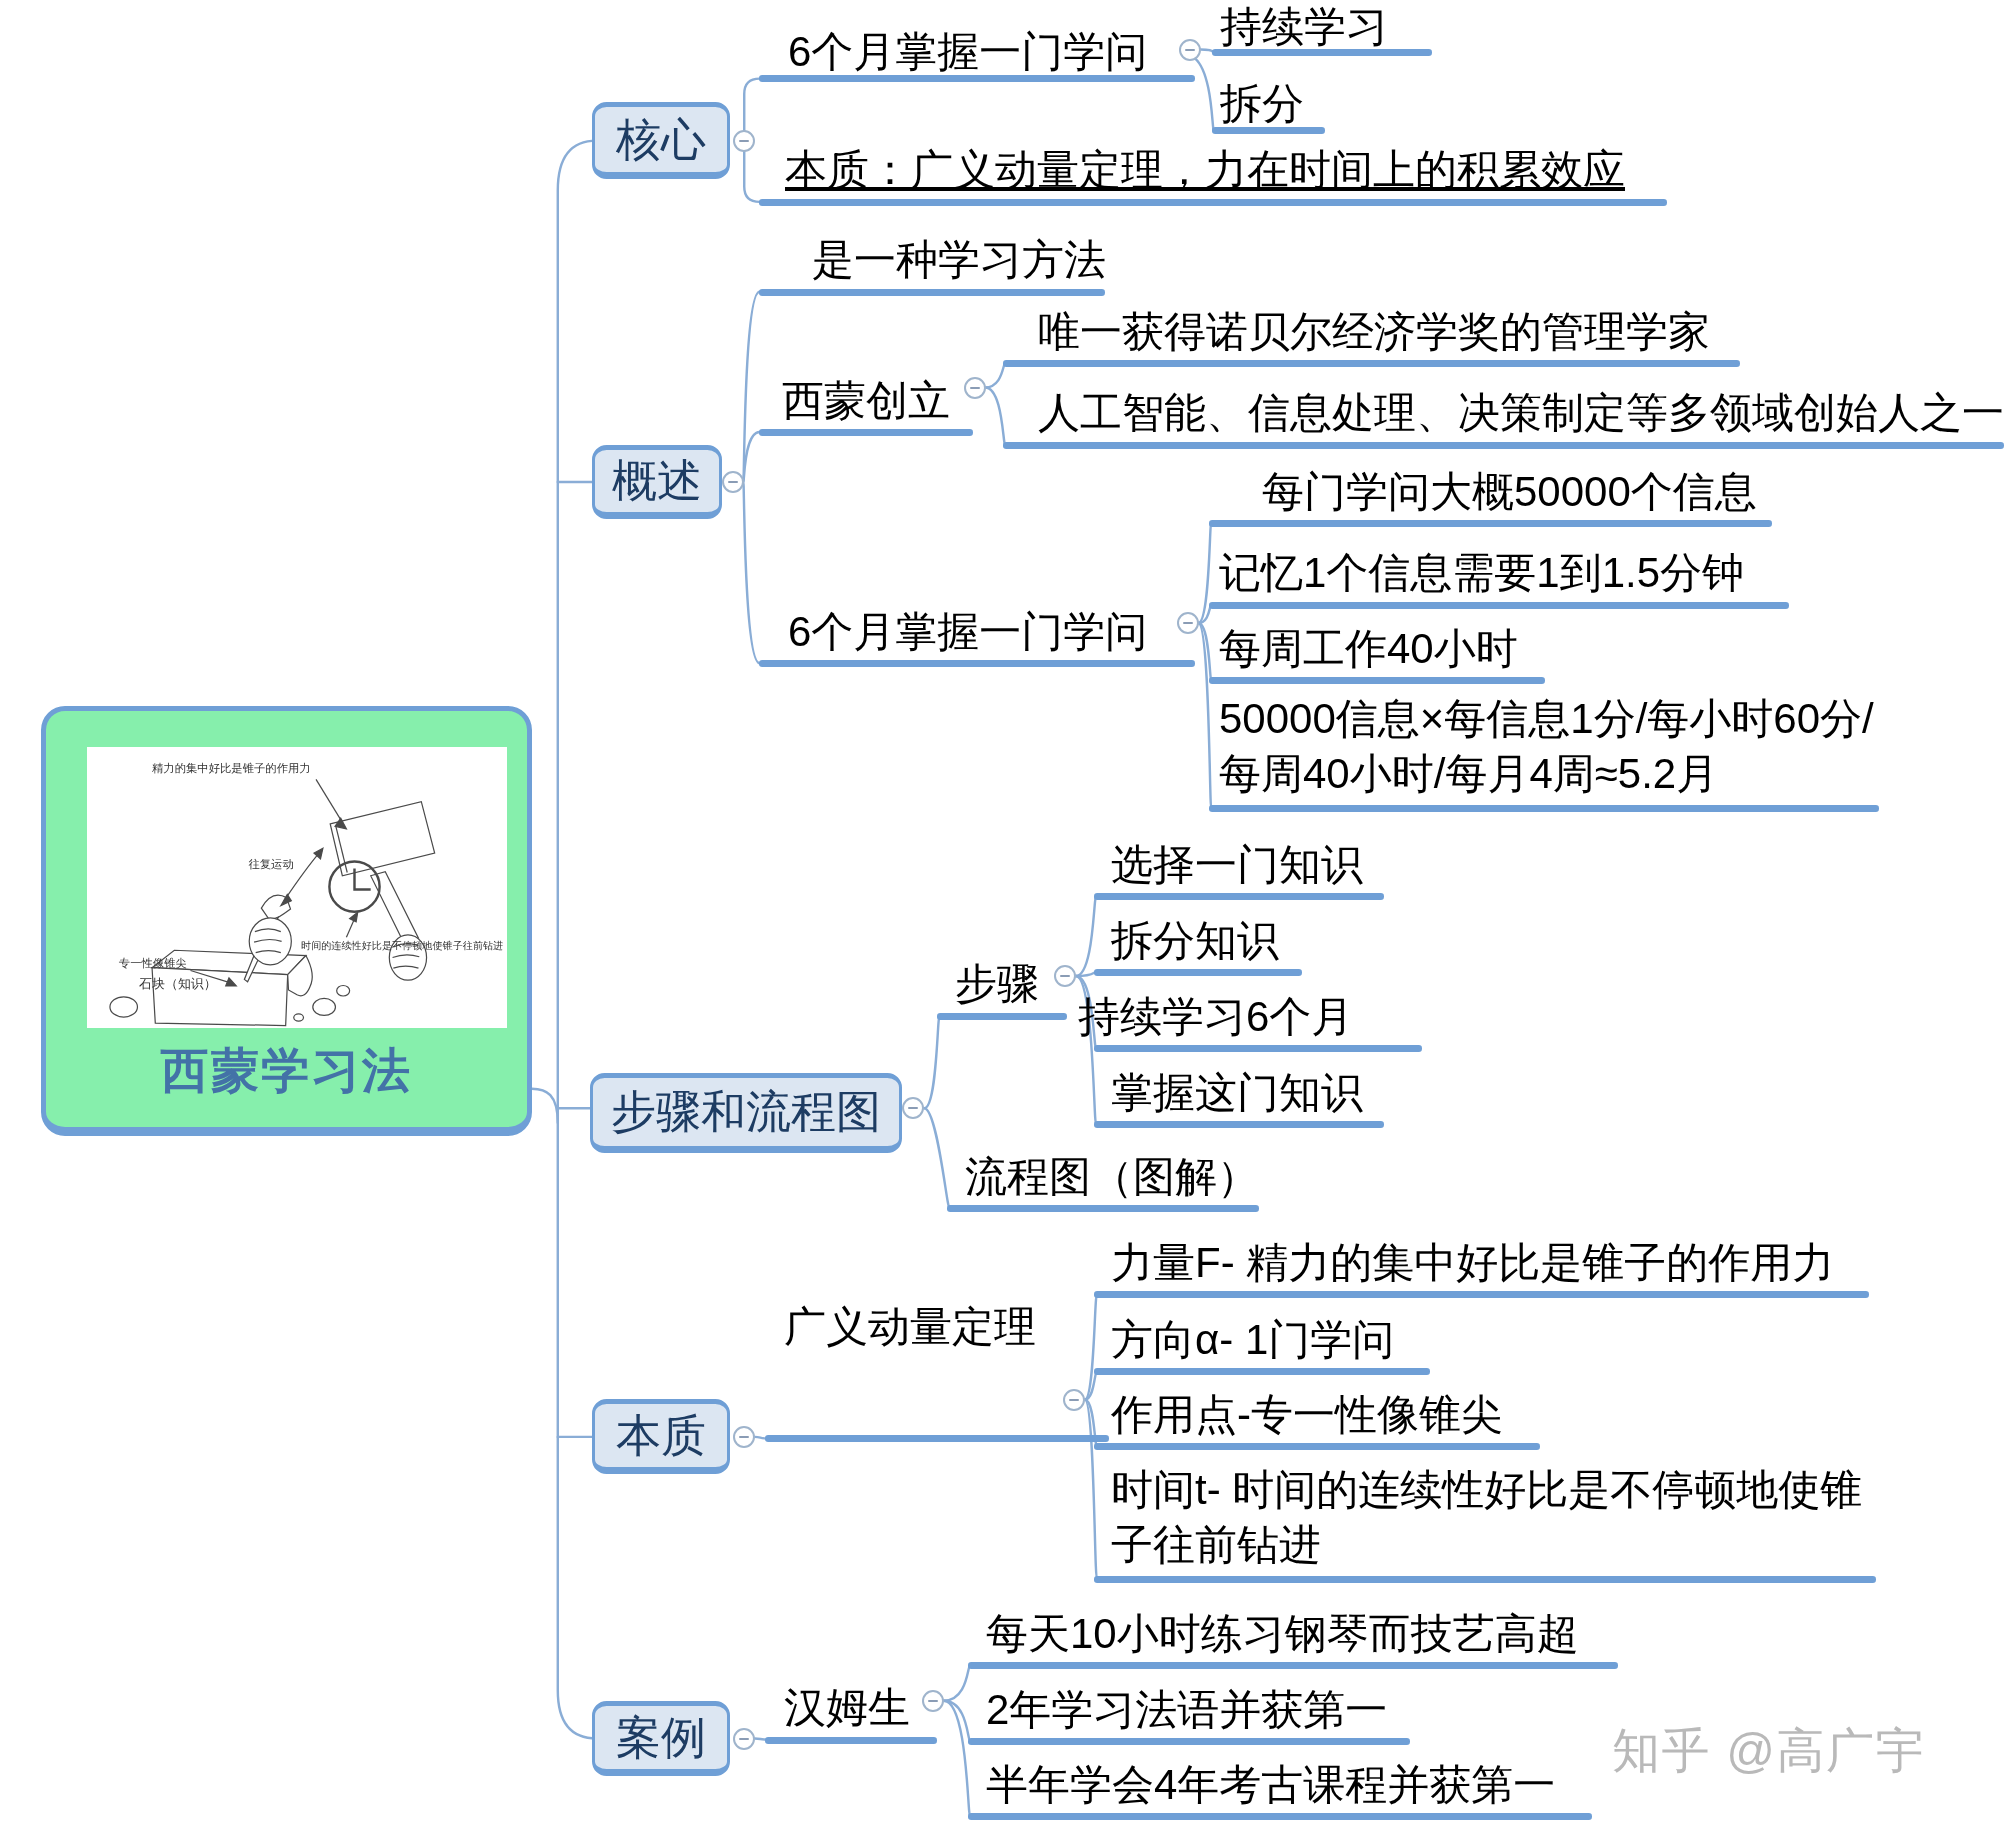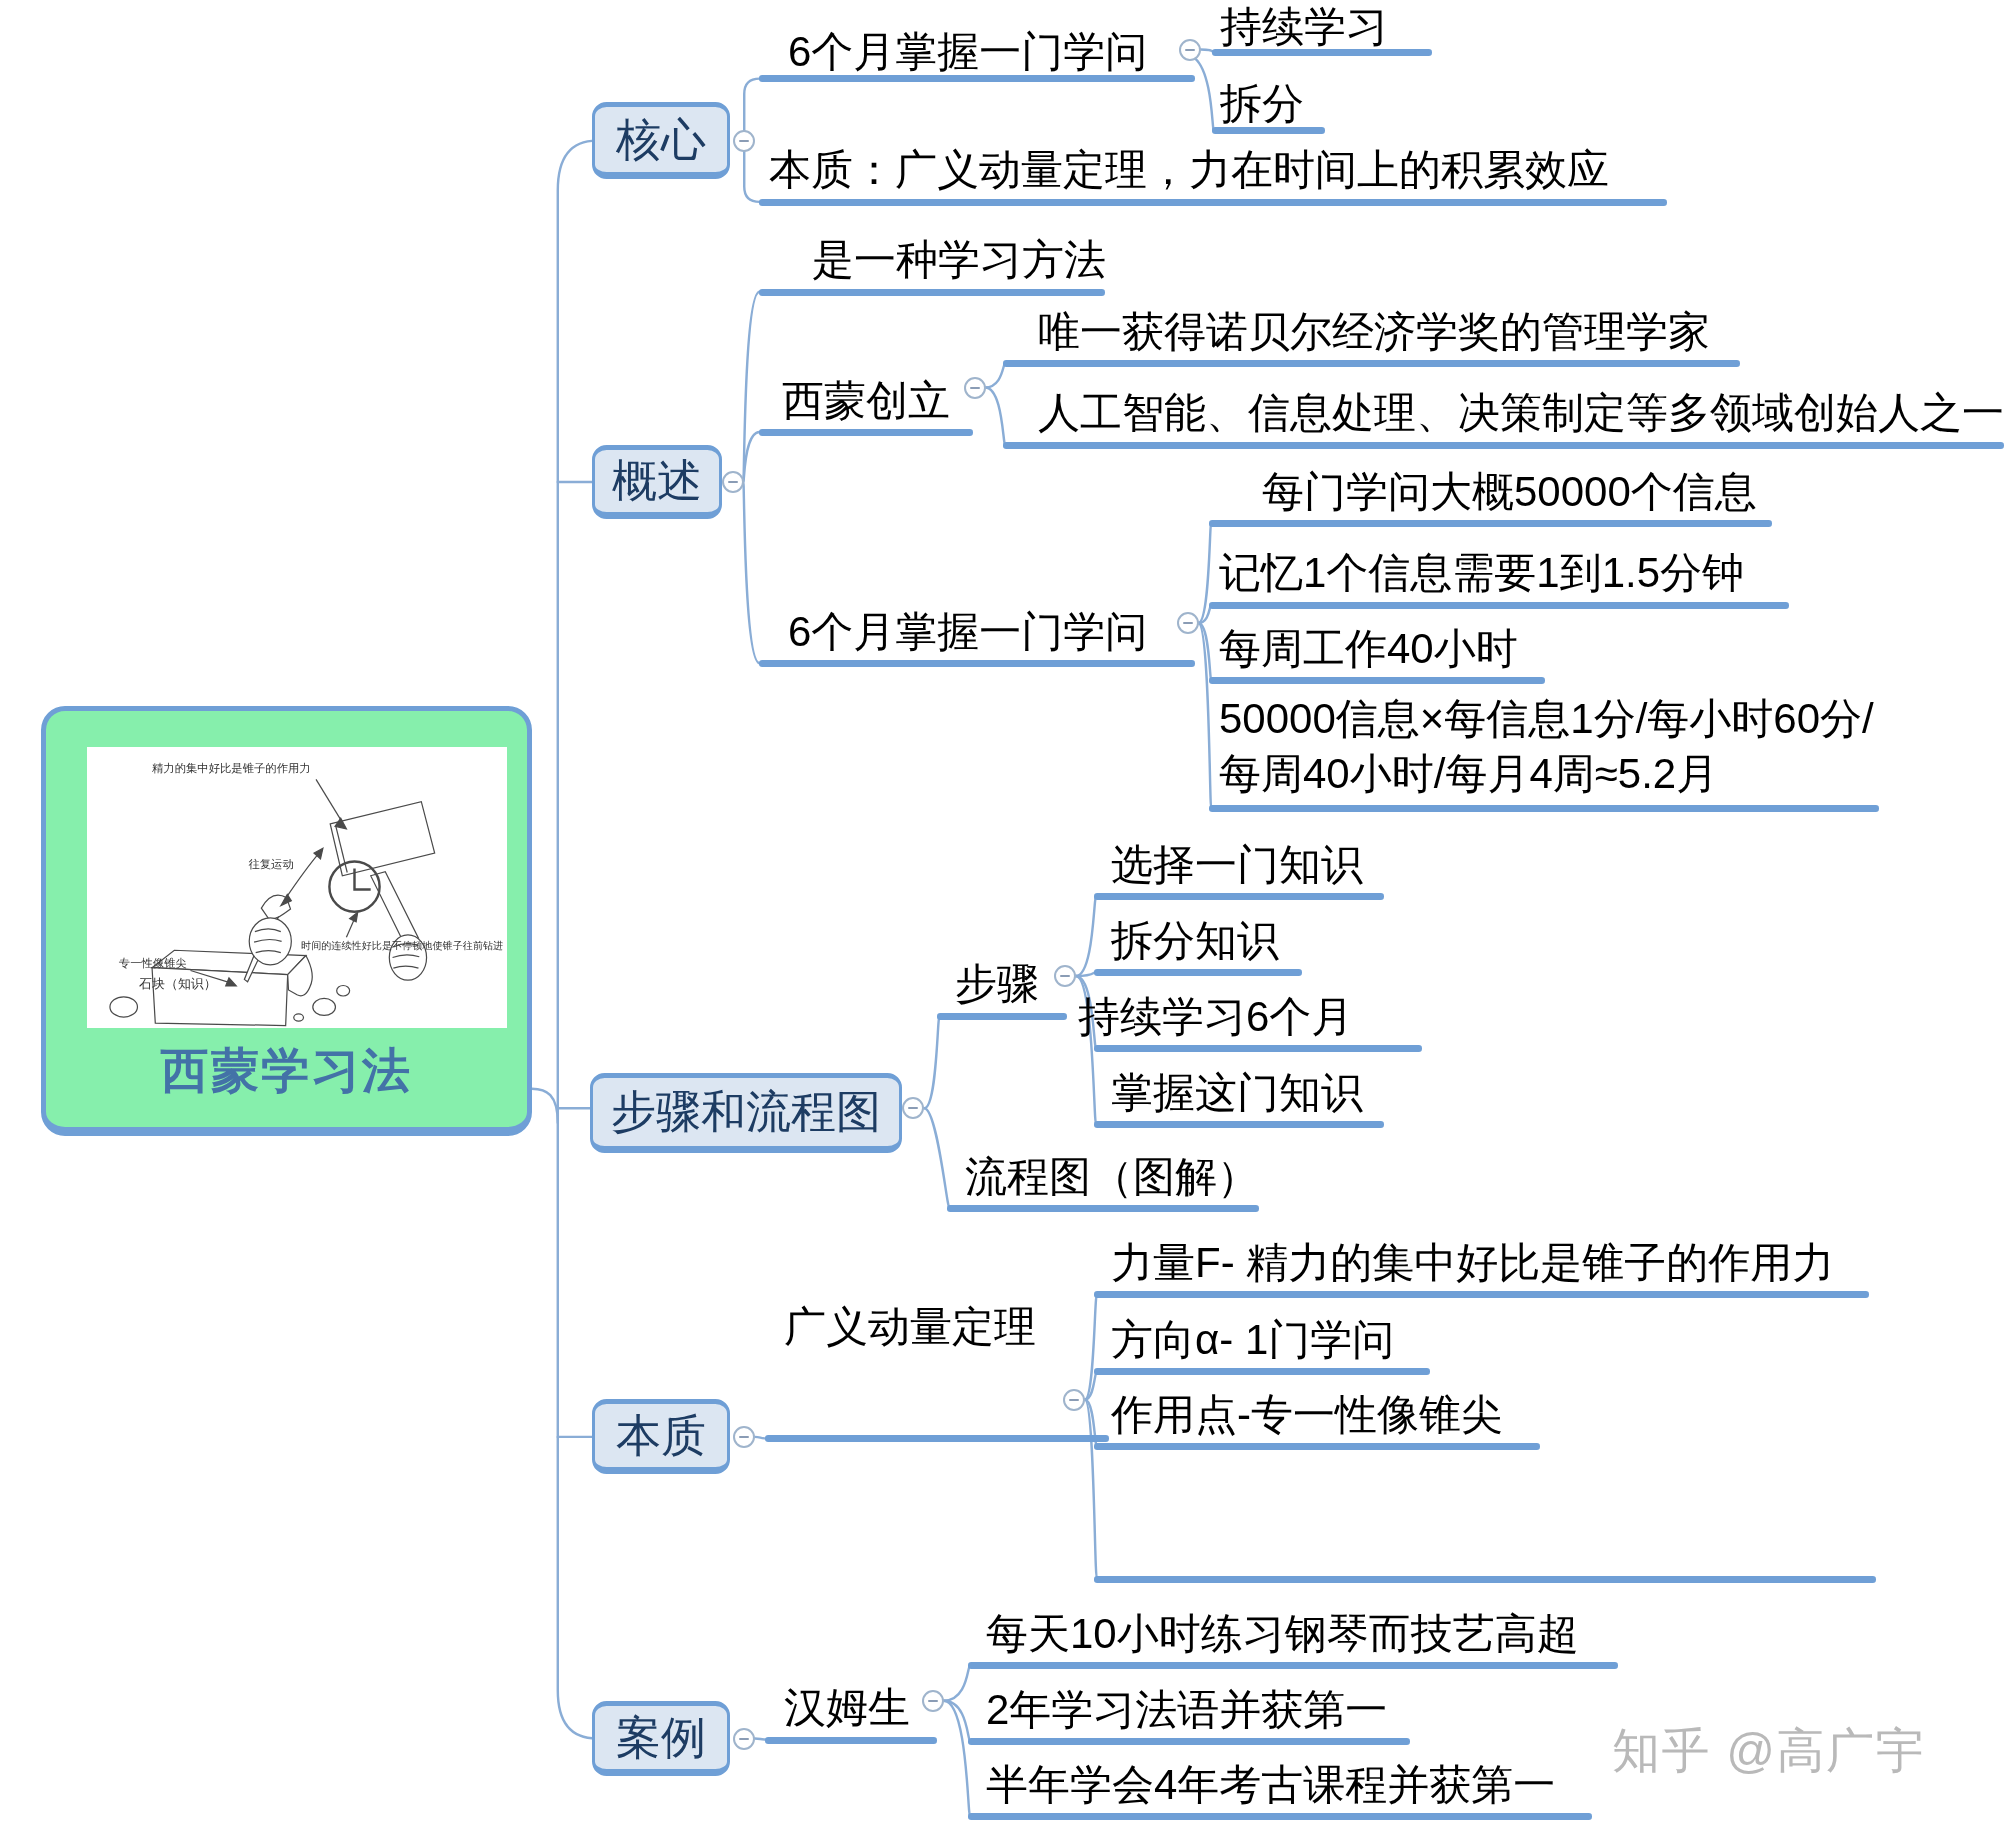--- a/index.html
+++ b/index.html
@@ -182,21 +182,21 @@
   <div class="collapse" style="left:922px;top:1690px;">
       <span class="dash"></span>
     </div>
 
   <div class="topic" style="left:788px;top:25px;">6个月掌握一门学问</div>
   <div class="bar" style="left:759px;top:75px;width:436px;"></div>
   <div class="topic" style="left:1220px;top:0px;">持续学习</div>
   <div class="bar" style="left:1212px;top:49px;width:220px;"></div>
   <div class="topic" style="left:1220px;top:77px;">拆分</div>
   <div class="bar" style="left:1212px;top:127px;width:113px;"></div>
-  <div class="topic" style="left:769px;top:143px;">本质：广义动量定理，力在时间上的积累效应</div>
+  <div class="topic" style="left:785px;top:143px;text-decoration:underline;">本质：广义动量定理，力在时间上的积累效应</div>
   <div class="bar" style="left:759px;top:199px;width:908px;"></div>
 
   <div class="topic" style="left:782px;top:233px;margin-left:30px;">是一种学习方法</div>
   <div class="bar" style="left:759px;top:289px;width:346px;"></div>
   <div class="topic" style="left:782px;top:374px;">西蒙创立</div>
   <div class="bar" style="left:759px;top:429px;width:214px;"></div>
   <div class="topic" style="left:1038px;top:305px;">唯一获得诺贝尔经济学奖的管理学家</div>
   <div class="bar" style="left:1003px;top:360px;width:737px;"></div>
   <div class="topic" style="left:1038px;top:386px;">人工智能、信息处理、决策制定等多领域创始人之一</div>
   <div class="bar" style="left:1003px;top:442px;width:1001px;"></div>
@@ -225,20 +225,21 @@
   <div class="bar" style="left:947px;top:1205px;width:312px;"></div>
 
   <div class="topic" style="left:784px;top:1300px;text-align:right;">广义动量定理</div>
   <div class="bar" style="left:765px;top:1435px;width:344px;"></div>
   <div class="topic" style="left:1111px;top:1236px;">力量F- 精力的集中好比是锥子的作用力</div>
   <div class="bar" style="left:1094px;top:1291px;width:775px;"></div>
   <div class="topic" style="left:1111px;top:1313px;">方向α- 1门学问</div>
   <div class="bar" style="left:1094px;top:1368px;width:336px;"></div>
   <div class="topic" style="left:1111px;top:1388px;">作用点-专一性像锥尖</div>
   <div class="bar" style="left:1094px;top:1443px;width:446px;"></div>
+  <div class="topic wrap" style="left:1111px;top:1463px;width:766px;">时间t- 时间的连续性好比是不停顿地使锥子往前钻进</div>
   <div class="bar" style="left:1094px;top:1576px;width:782px;"></div>
 
   <div class="topic" style="left:784px;top:1681px;">汉姆生</div>
   <div class="bar" style="left:765px;top:1737px;width:172px;"></div>
   <div class="topic" style="left:986px;top:1607px;">每天10小时练习钢琴而技艺高超</div>
   <div class="bar" style="left:968px;top:1662px;width:650px;"></div>
   <div class="topic" style="left:986px;top:1683px;">2年学习法语并获第一</div>
   <div class="bar" style="left:968px;top:1738px;width:442px;"></div>
   <div class="topic" style="left:986px;top:1758px;">半年学会4年考古课程并获第一</div>
   <div class="bar" style="left:968px;top:1813px;width:624px;"></div>

